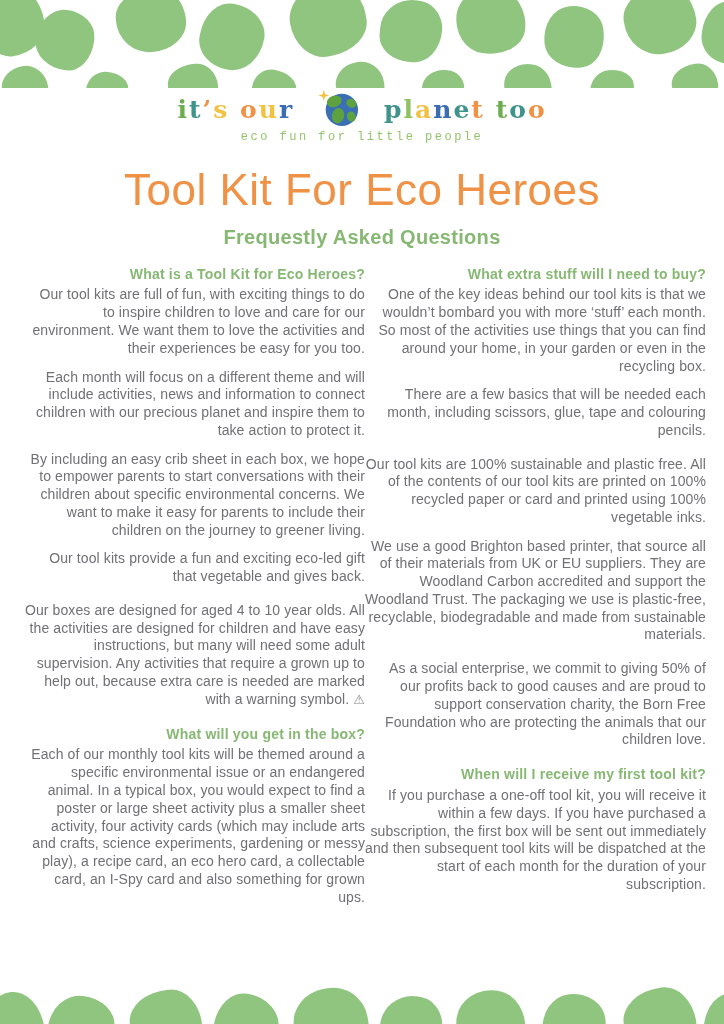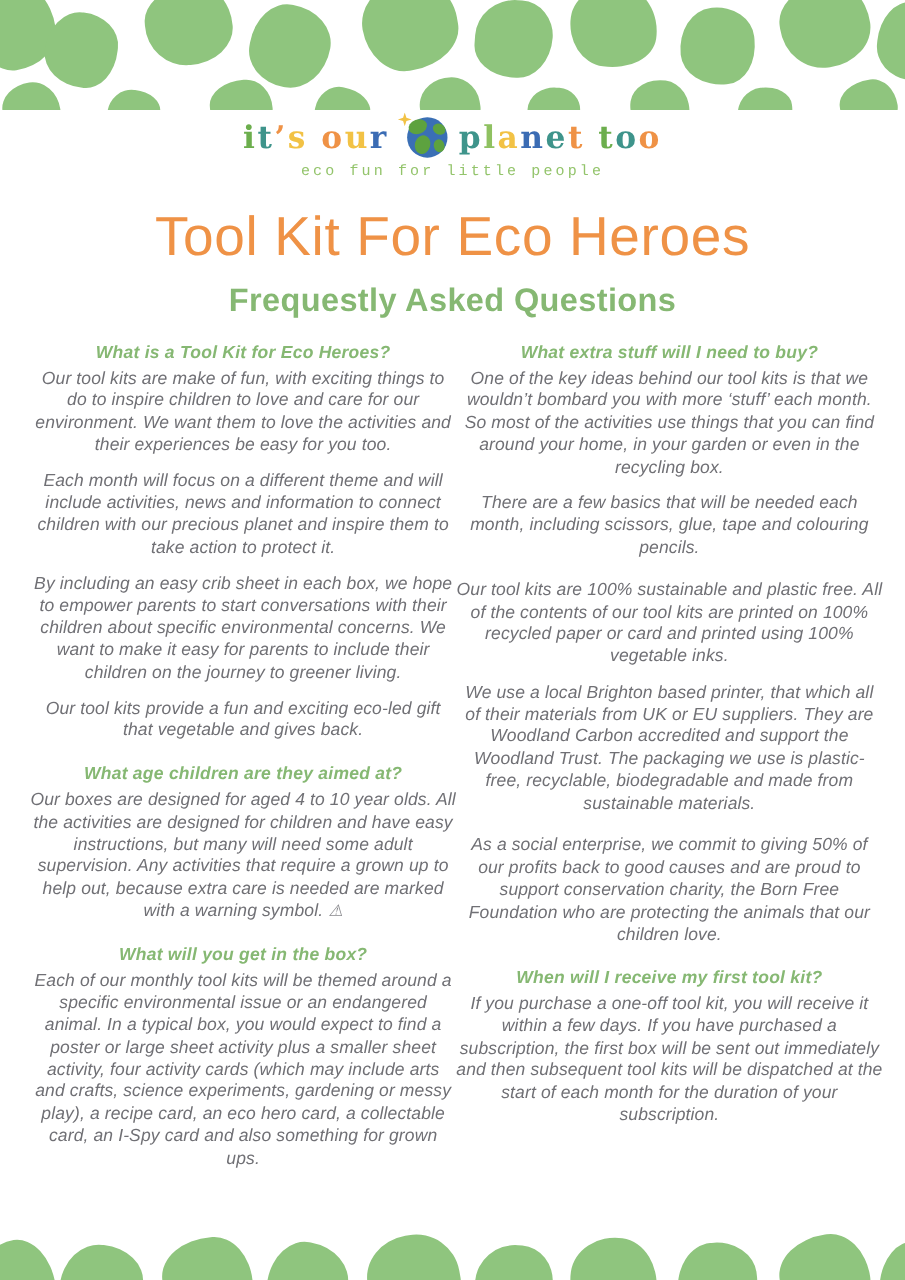--- a/index.html
+++ b/index.html
@@ -21,48 +21,47 @@
     overflow:hidden;
     font-family:"Liberation Sans",sans-serif;
   }
   .band{position:absolute;left:0;width:724px;overflow:hidden;}
   .band-top{top:0;height:88px;}
   .band-bottom{top:984px;height:40px;}
   .blob{position:absolute;background:var(--blob-green);}
   .header{position:relative;text-align:center;padding-top:88px;}
   .logo-row{
     display:flex;justify-content:center;align-items:center;
-    gap:7px;margin-top:2px;height:38px;
+    gap:24px;margin-top:2px;height:38px;
   }
   .logo-text{
     font-family:"DejaVu Serif",serif;
     font-weight:700;font-size:25px;letter-spacing:2px;line-height:1;
     white-space:pre;
   }
   .globe{display:block;}
   .tagline{
     font-family:Liberation Mono, monospace;
     color:var(--tagline-green);
     font-size:12px;letter-spacing:2.5px;margin-top:3px;line-height:1.1;
   }
   .title{
     color:var(--title-orange);
     font-size:44px;font-weight:400;letter-spacing:0.5px;
     line-height:1.1;margin:22px 0 0 0;
   }
   .subtitle{
     color:var(--heading-green);
-    font-size:26px;font-weight:700;letter-spacing:0.3px;
+    font-size:20px;font-weight:700;letter-spacing:0.3px;
     line-height:1.2;margin:10px 0 0 0;
   }
   .faq{
     display:flex;
     padding:16px 18px 0 24px;
-    text-align:center;
-    font-style:italic;
+    text-align:right;
   }
   .col{flex:1;min-width:0;}
   .col section{margin:0 0 16px 0;}
   .col h3{
     color:var(--heading-green);
     font-size:14px;font-weight:700;letter-spacing:0.2px;
     margin:0 0 3px 0;line-height:1.35;
   }
   .col p{
     color:var(--body-gray);
@@ -115,43 +114,42 @@
     </div>
     <div class="tagline">eco fun for little people</div>
     <h1 class="title">Tool Kit For Eco Heroes</h1>
     <h2 class="subtitle">Frequestly Asked Questions</h2>
   </div>
 
   <div class="faq">
     <div class="col">
         <section>
           <h3>What is a Tool Kit for Eco Heroes?</h3>
-          <p>Our tool kits are make of fun, with exciting things to do to inspire children to love and care for our environment. We want them to love the activities and their experiences be easy for you too.</p>
+          <p>Our tool kits are full of fun, with exciting things to do to inspire children to love and care for our environment. We want them to love the activities and their experiences be easy for you too.</p>
           <p>Each month will focus on a different theme and will include activities, news and information to connect children with our precious planet and inspire them to take action to protect it.</p>
           <p>By including an easy crib sheet in each box, we hope to empower parents to start conversations with their children about specific environmental concerns. We want to make it easy for parents to include their children on the journey to greener living.</p>
           <p>Our tool kits provide a fun and exciting eco-led gift that vegetable and gives back.</p>
         </section>
         <section>
-          <h3>What age children are they aimed at?</h3>
           <p>Our boxes are designed for aged 4 to 10 year olds. All the activities are designed for children and have easy instructions, but many will need some adult supervision. Any activities that require a grown up to help out, because extra care is needed are marked with a warning symbol. <span class="warn">⚠</span></p>
         </section>
         <section>
           <h3>What will you get in the box?</h3>
           <p>Each of our monthly tool kits will be themed around a specific environmental issue or an endangered animal. In a typical box, you would expect to find a poster or large sheet activity plus a smaller sheet activity, four activity cards (which may include arts and crafts, science experiments, gardening or messy play), a recipe card, an eco hero card, a collectable card, an I-Spy card and also something for grown ups.</p>
         </section>
       </div>
     <div class="col">
         <section>
           <h3>What extra stuff will I need to buy?</h3>
           <p>One of the key ideas behind our tool kits is that we wouldn’t bombard you with more ‘stuff’ each month. So most of the activities use things that you can find around your home, in your garden or even in the recycling box.</p>
           <p>There are a few basics that will be needed each month, including scissors, glue, tape and colouring pencils.</p>
         </section>
         <section>
           <p>Our tool kits are 100% sustainable and plastic free. All of the contents of our tool kits are printed on 100% recycled paper or card and printed using 100% vegetable inks.</p>
-          <p>We use a local Brighton based printer, that which all of their materials from UK or EU suppliers. They are Woodland Carbon accredited and support the Woodland Trust. The packaging we use is plastic-free, recyclable, biodegradable and made from sustainable materials.</p>
+          <p>We use a good Brighton based printer, that source all of their materials from UK or EU suppliers. They are Woodland Carbon accredited and support the Woodland Trust. The packaging we use is plastic-free, recyclable, biodegradable and made from sustainable materials.</p>
         </section>
         <section>
           <p>As a social enterprise, we commit to giving 50% of our profits back to good causes and are proud to support conservation charity, the Born Free Foundation who are protecting the animals that our children love.</p>
         </section>
         <section>
           <h3>When will I receive my first tool kit?</h3>
           <p>If you purchase a one-off tool kit, you will receive it within a few days. If you have purchased a subscription, the first box will be sent out immediately and then subsequent tool kits will be dispatched at the start of each month for the duration of your subscription.</p>
         </section>
       </div>
   </div>

